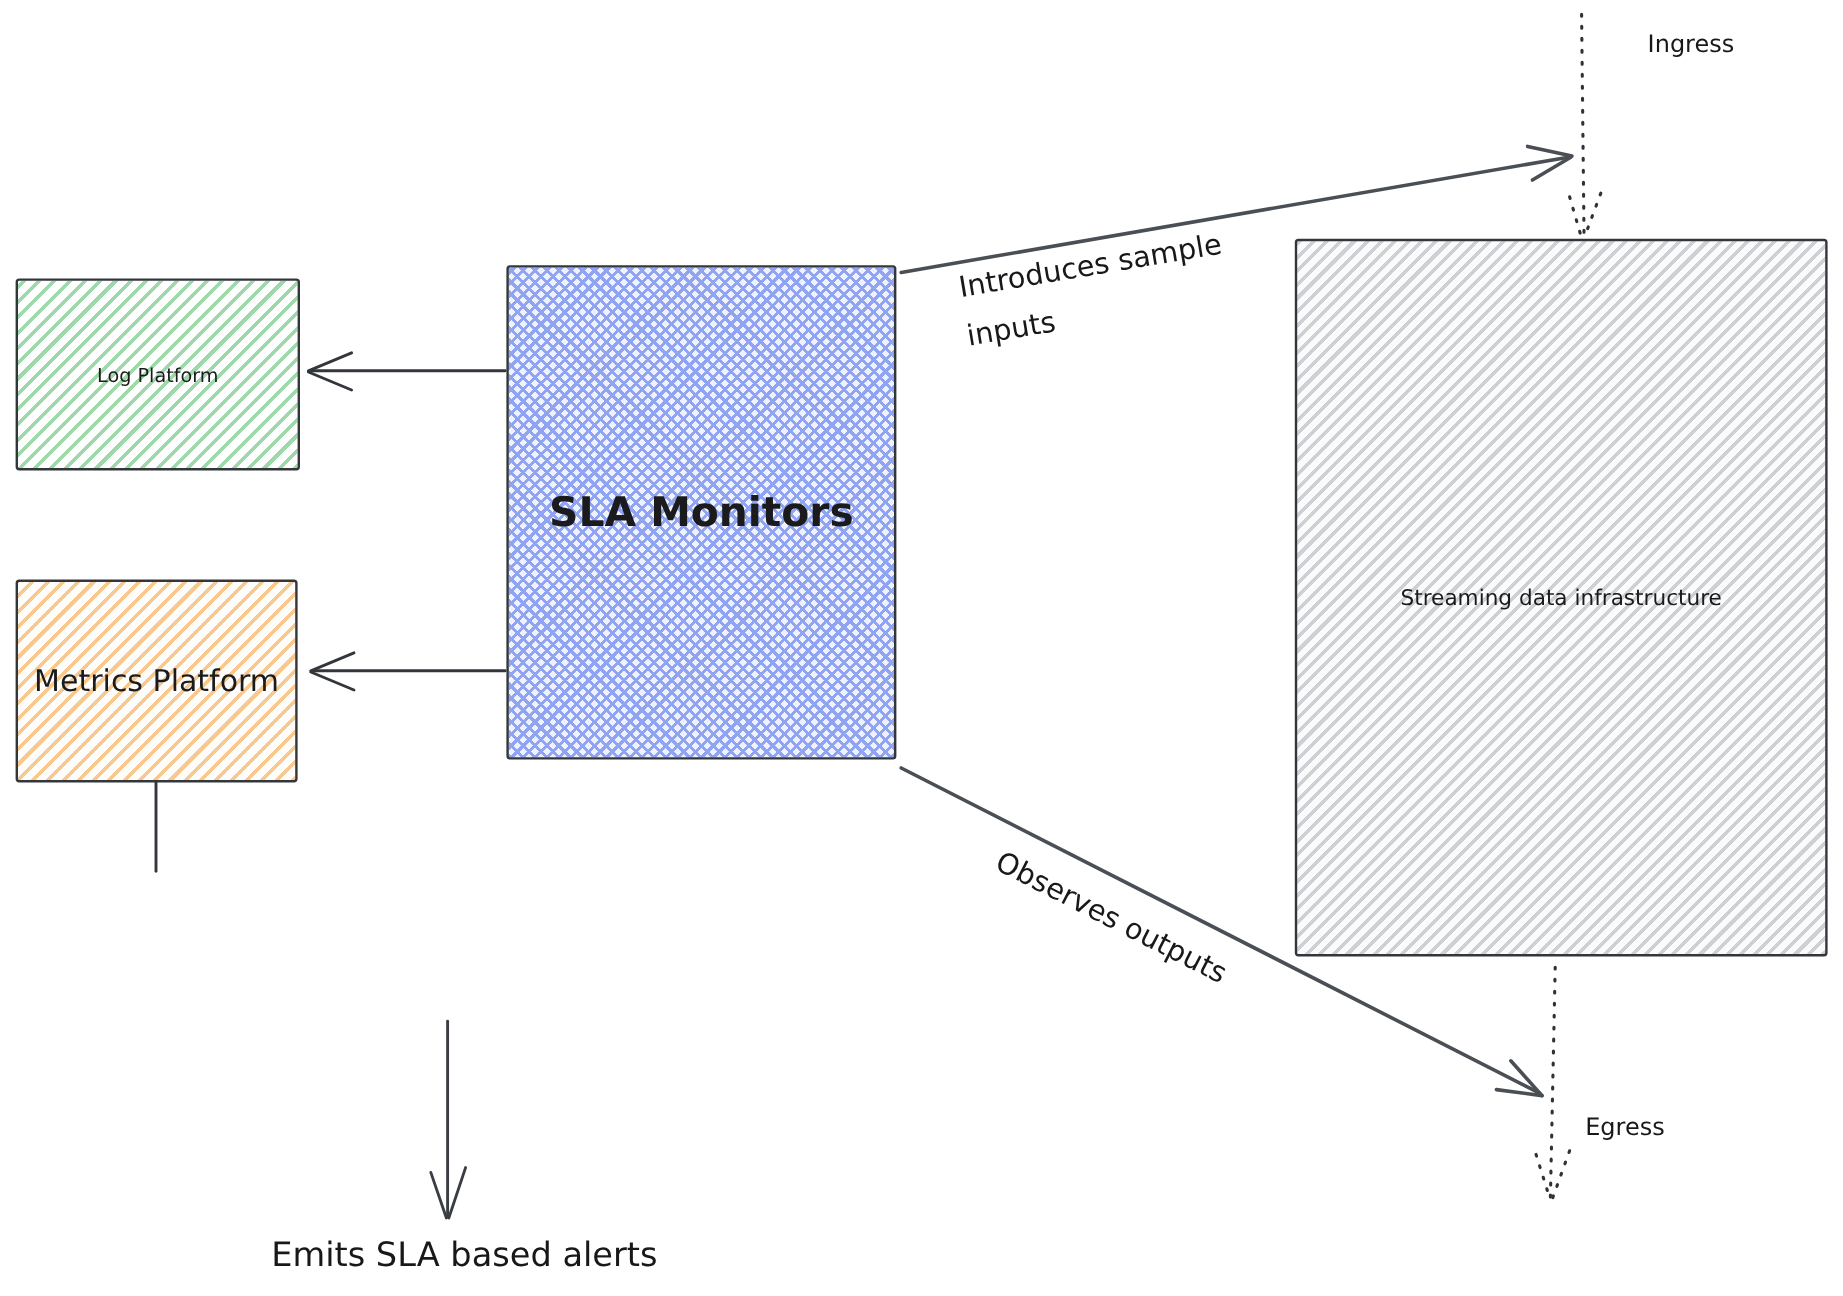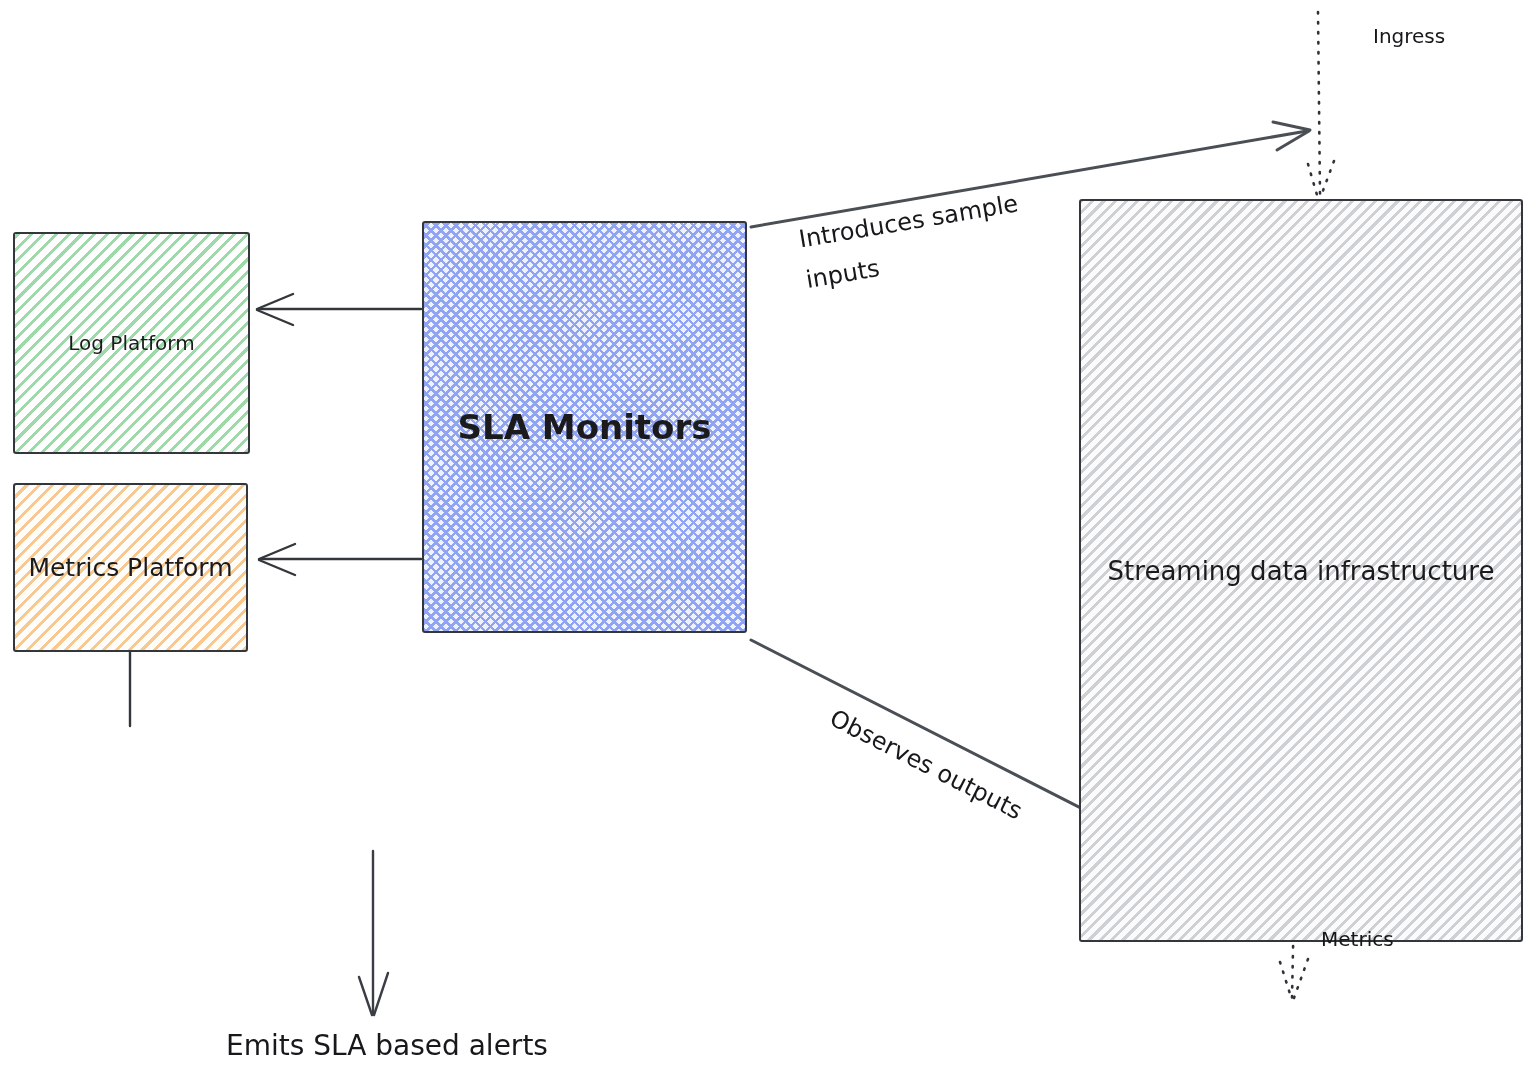--- a/index.html
+++ b/index.html
@@ -41,25 +41,25 @@
       repeating-linear-gradient(45deg,  #90a4f1 0px, #90a4f1 2.5px, transparent 2.5px, transparent 7px),
       repeating-linear-gradient(-45deg, #90a4f1 0px, #90a4f1 2.5px, transparent 2.5px, transparent 7px);
   }
   .fill-teal {
     background-color: #cdeff4;
     background-image:
       repeating-linear-gradient(45deg,  #6fd2df 0px, #6fd2df 3px, transparent 3px, transparent 6.5px),
       repeating-linear-gradient(-45deg, #6fd2df 0px, #6fd2df 3px, transparent 3px, transparent 6.5px);
   }
 
-  .node-log      { left: 13px;   top: 232px; width: 237px; height: 222px; font-size: 20px; text-align: right; }
+  .node-log      { left: 13px;   top: 232px; width: 237px; height: 160px; font-size: 16px; text-align: right; }
   .node-metrics  { left: 13px;   top: 483px; width: 235px; height: 169px; font-size: 25px; }
   .node-alerts   { left: 11px;   top: 724px; width: 736px; height: 126px; font-size: 34px; font-weight: bold; }
   .node-sla      { left: 422px;  top: 221px; width: 325px; height: 412px; font-size: 34px; font-weight: bold; text-align: right; }
-  .node-infra    { left: 1079px; top: 199px; width: 444px; height: 743px; font-size: 26px; }
+  .node-infra    { left: 1079px; top: 199px; width: 444px; height: 598px; font-size: 18px; }
 
   .edge-label { position: absolute; color: #17181a; }
   .lbl-introduces { left: 796px;  top: 220px; width: 250px; font-size: 24px; line-height: 1.7;
                     transform: rotate(-9.5deg); transform-origin: left top; }
   .lbl-observes   { left: 838px;  top: 704px; font-size: 24px; white-space: nowrap;
                     transform: rotate(27deg); transform-origin: left top; }
   .lbl-emits      { left: 226px;  top: 1029px; font-size: 28px; white-space: nowrap; }
   .lbl-ingress    { left: 1341px; top: 24px;  font-size: 20px; white-space: nowrap; margin-left: 32px; }
   .lbl-egress     { left: 1321px; top: 927px; font-size: 20px; white-space: nowrap; }
 </style>
@@ -131,15 +131,15 @@
   </div>
 
   <div class="node fill-gray node-infra">
     <span class="label">Streaming data infrastructure</span>
   </div>
 
   <div class="edge-label lbl-introduces">Introduces sample inputs</div>
   <div class="edge-label lbl-observes">Observes outputs</div>
   <div class="edge-label lbl-emits">Emits SLA based alerts</div>
   <div class="edge-label lbl-ingress">Ingress</div>
-  <div class="edge-label lbl-egress">Metrics</div>
+  <div class="edge-label lbl-egress">Egress</div>
 
 </div>
 
 </body></html>

